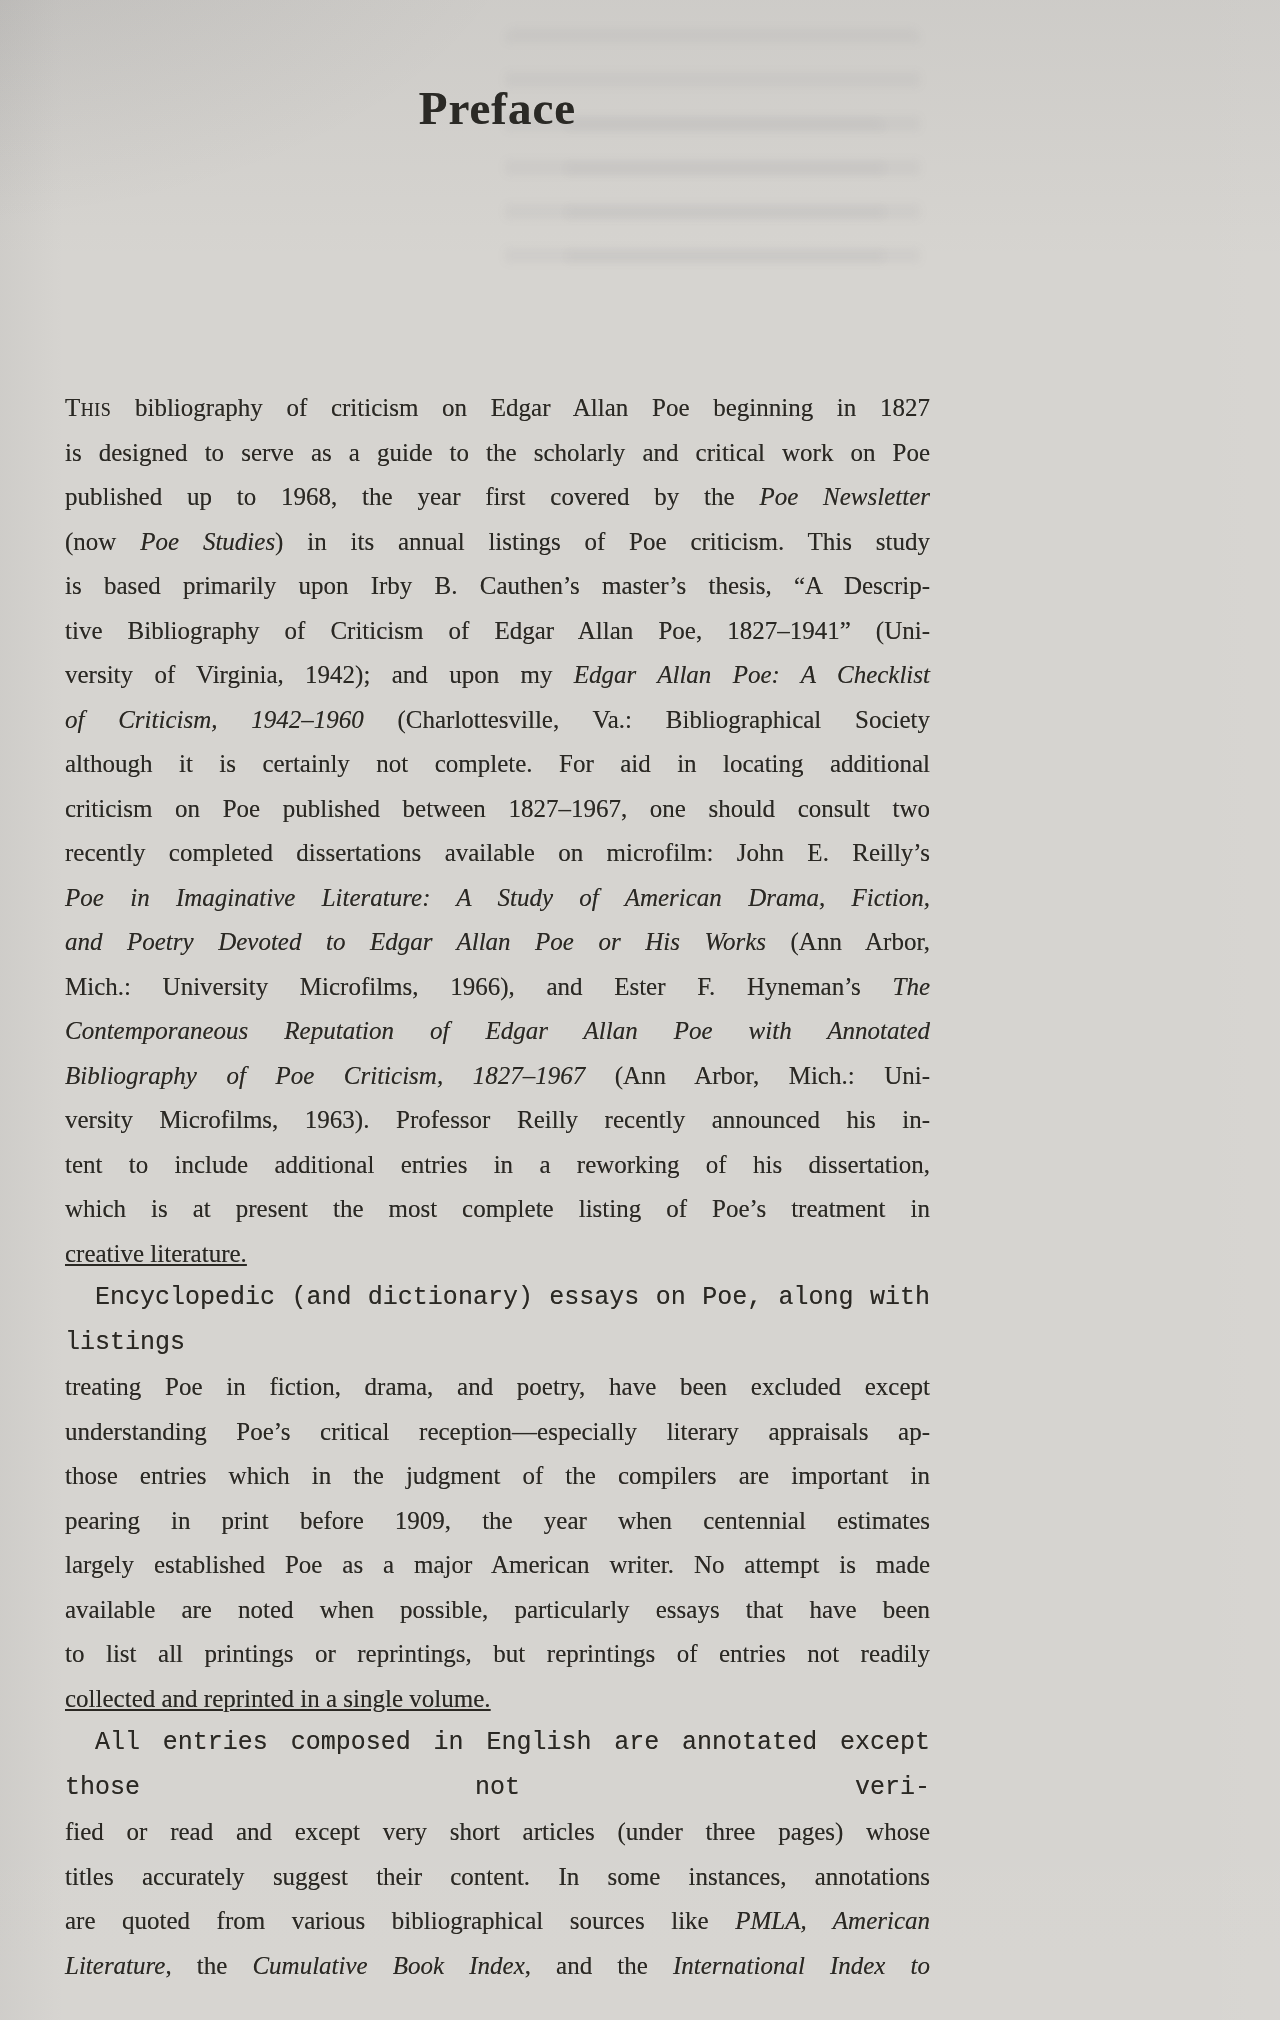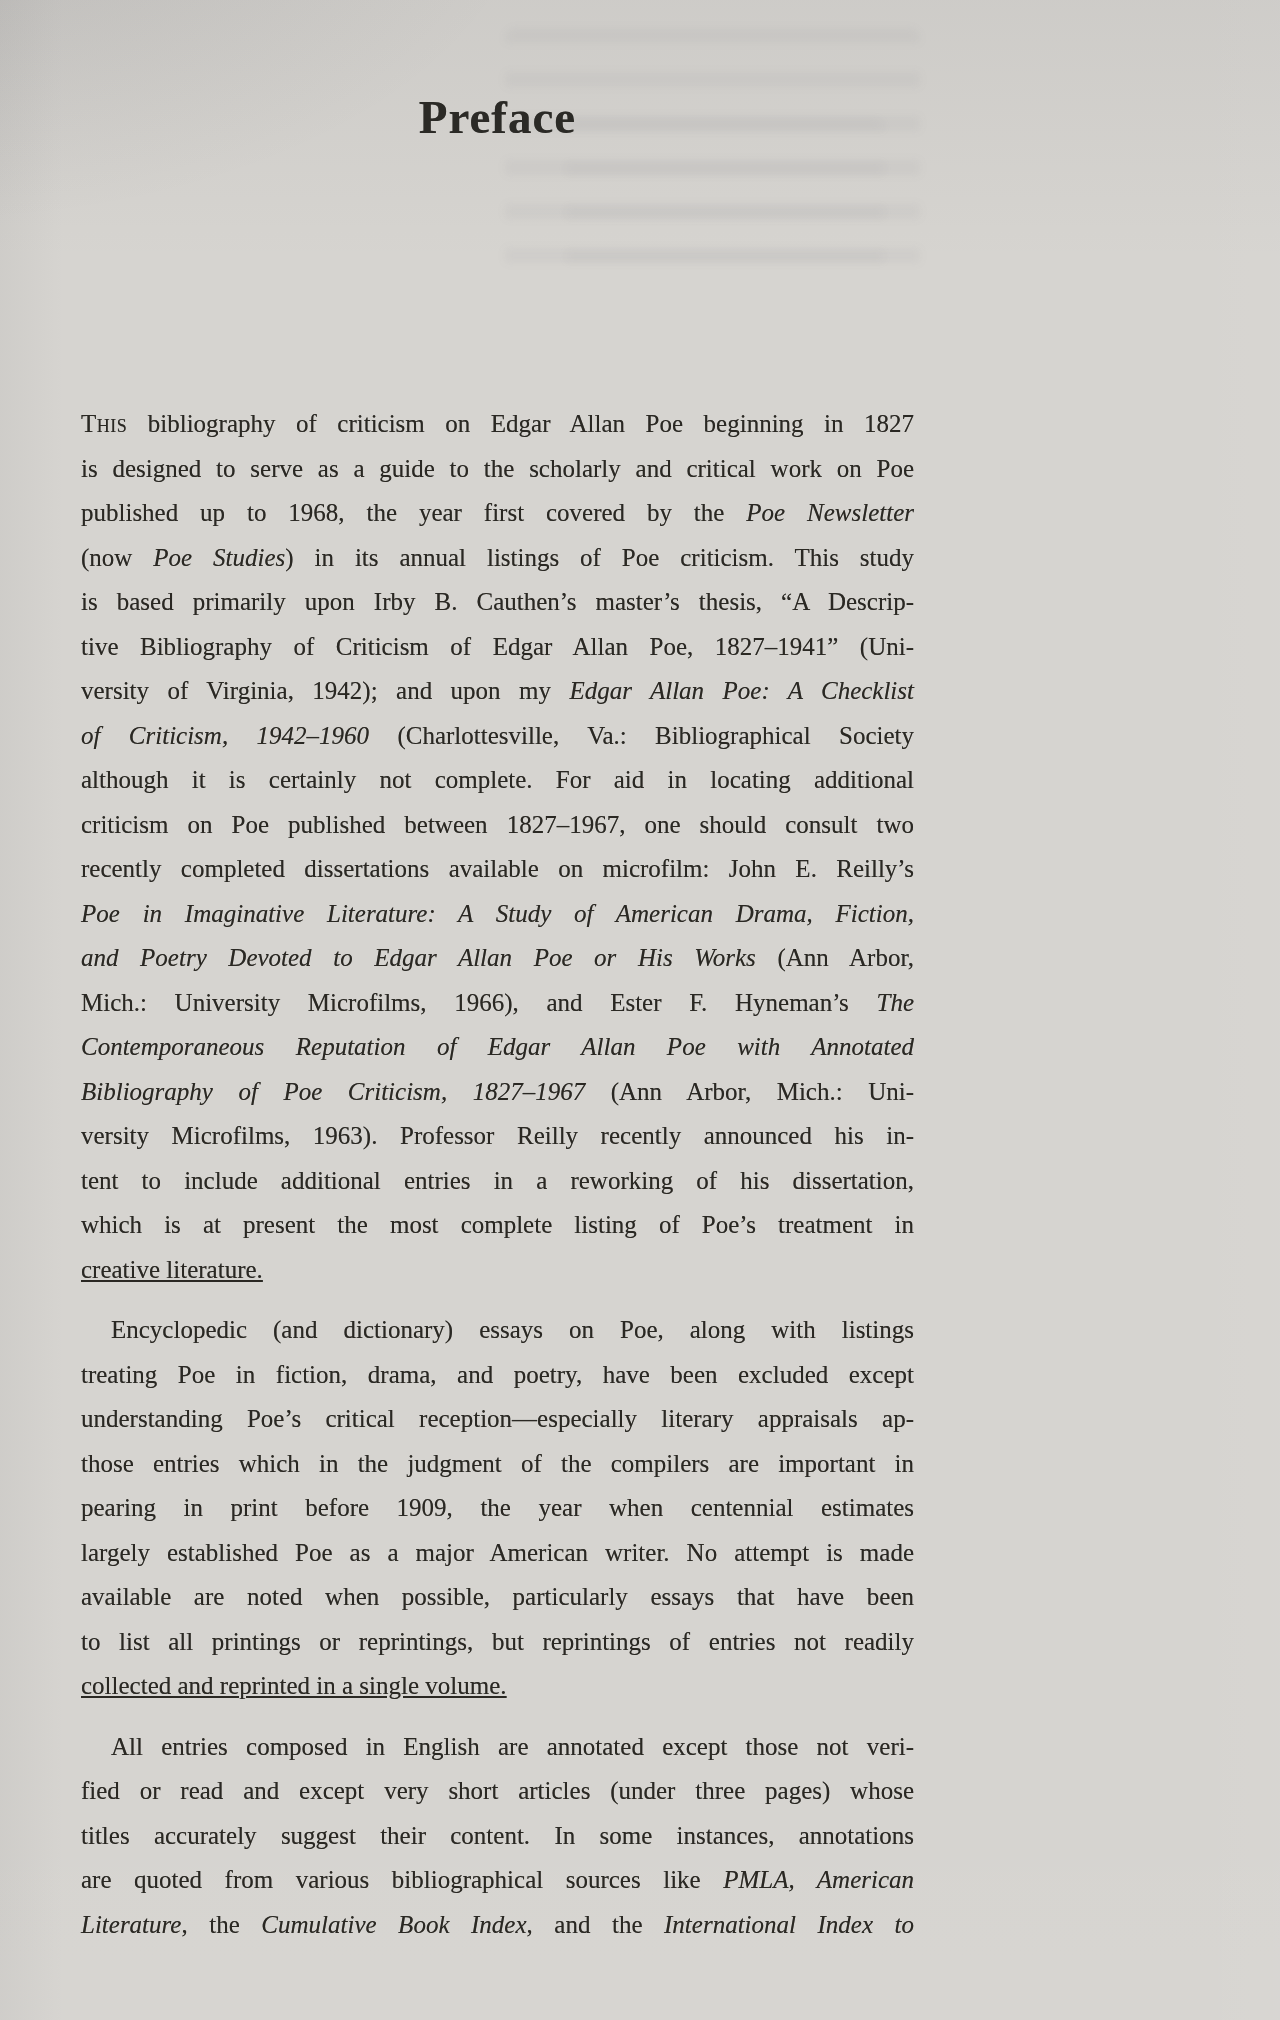--- a/index.html
+++ b/index.html
@@ -33,34 +33,34 @@
     opacity:.5;border-radius:10px;
   }
   .ghost2{
     position:absolute;left:565px;top:118px;width:320px;height:150px;
     background:repeating-linear-gradient(180deg,
       rgba(104,104,114,0.10) 0 13px, rgba(0,0,0,0) 13px 44px);
     filter:blur(5px);
     opacity:.45;border-radius:10px;
   }
   .title{
-    position:absolute;left:65px;top:61px;width:865px;
+    position:absolute;left:65px;top:52px;width:865px;
     text-align:center;
     font-size:47px;line-height:1.1;
     letter-spacing:1px;
     color:#2b2a26;
     text-shadow:0 0 0.6px rgba(43,42,38,0.55);
   }
   .body{
     position:absolute;left:65px;top:386px;width:865px;
     font-size:25px;line-height:44.5px;
     text-shadow:0 0 0.5px rgba(42,40,35,0.5);
   }
-  .para{margin:16px;}
-  .para.indent .line:first-child{text-indent:30px;}
+  .para{margin:0;}
+  .para.indent .line:first-child{text-indent:30px;font-family:Liberation Mono, monospace;}
   .line{
     text-align:justify;
     text-align-last:justify;
   }
   .line.last{text-align-last:left;text-decoration:underline;}
   .i{font-style:italic;}
   .sc{font-variant:small-caps;letter-spacing:0.5px;}
 </style>
 </head>
 <body>

